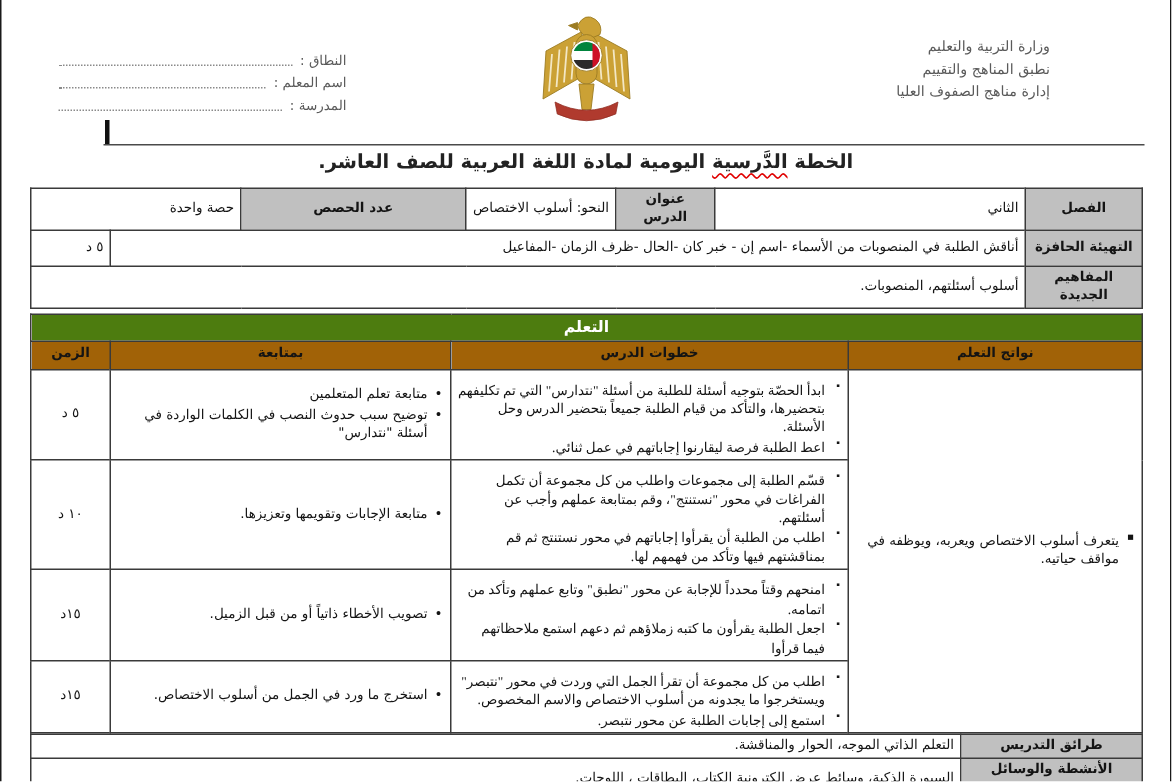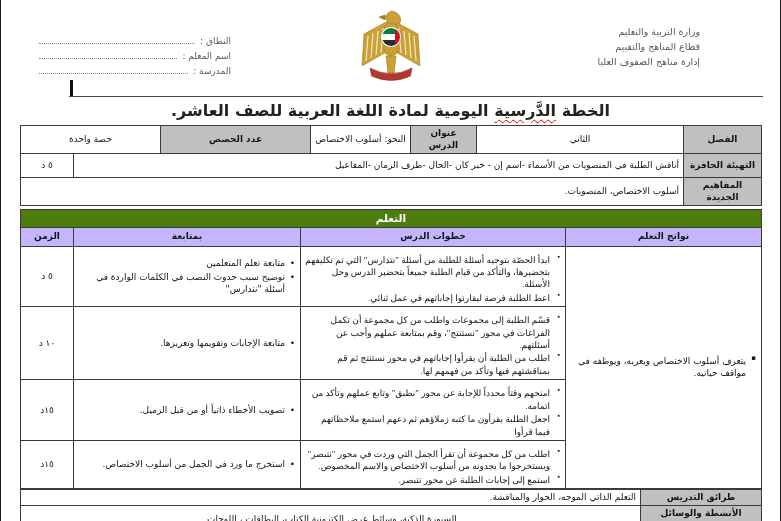--- a/index.html
+++ b/index.html
@@ -11,46 +11,46 @@
   }
   
   .org{position:absolute;top:24px;right:80px;text-align:right;font-size:9.5px;line-height:15px;color:#5a5a5a;}
   .emblem{position:absolute;top:4px;left:350px;width:80px;height:78px;}
   .fields{position:absolute;top:31px;left:38px;width:192px;direction:rtl;}
   .field{display:flex;align-items:flex-end;height:15px;font-size:9px;color:#5a5a5a;}
   .field .lbl{white-space:nowrap;}
   .field .dots{flex:1;border-bottom:1px dotted #8a8a8a;margin:0 5px 2px 0;}
   .cursor{position:absolute;top:80px;left:69px;width:3px;height:16px;background:#111;}
   .title-rule{position:absolute;top:96px;left:68px;width:694px;border-top:1px solid #4a4a4a;}
-  .doc-title{position:absolute;top:101px;left:0;width:100%;text-align:center;font-size:16px;font-weight:bold;color:#222;}
+  .doc-title{position:absolute;top:101px;left:0;width:100%;text-align:center;font-size:13px;font-weight:bold;color:#222;}
   .misspell{text-decoration-line:underline;text-decoration-style:wavy;text-decoration-color:#e00000;text-decoration-thickness:1px;text-underline-offset:3px;}
   
   .content{position:absolute;top:125px;left:19px;width:742px;}
   table{border-collapse:collapse;table-layout:fixed;width:741px;direction:rtl;}
   td,th{border:1px solid #3a3a3a;padding:1px 4px;font-size:9px;line-height:1.38;vertical-align:middle;overflow:hidden;color:#141414;}
   .glabel{background:#C0C0C0;font-weight:bold;text-align:center;font-size:9px;}
-  .val-c{text-align:center;}
+  .val-c{text-align:right;}
   .val-r{text-align:right;}
   .banner{background:#4d7c0f;color:#fff;font-weight:bold;text-align:center;font-size:10.5px;height:15px;}
   .t-learn{margin-top:3px;}
-  .t-learn th{background:#c4b5fd;font-size:9px;height:16px;}
+  .t-learn th{background:#a16207;font-size:9px;height:16px;}
   .steps-cell{vertical-align:top;padding-top:6px;font-family:Liberation Serif, serif;}
   .time-cell{text-align:center;}
   .bl{position:relative;padding-right:11px;text-align:right;margin:1px 0;}
   .bl::before{content:"▪";position:absolute;right:1px;top:-1px;font-size:7px;}
   .bl.dot::before{content:"•";font-size:9px;top:0;}
 </style>
 </head>
 <body>
 
 <div class="page">
 
   <div class="org">
     <div>وزارة التربية والتعليم</div>
-    <div>قطاع المناهج والتقييم</div>
+    <div>نطبق المناهج والتقييم</div>
     <div>إدارة مناهج الصفوف العليا</div>
   </div>
 
   <div class="emblem">
     <svg viewBox="0 0 80 78" width="80" height="78">
       <g stroke="#9c7c22" stroke-width="0.6">
         <path d="M37 17 L13 30 L11 62 L37 47 Z" fill="#CBA135"></path>
         <path d="M43 17 L67 30 L69 62 L43 47 Z" fill="#CBA135"></path>
         <path d="M17 32 L15 57 M22 29 L20 54 M27 27 L25 51 M32 24 L30 49" stroke="#f3e7c4" stroke-width="1.2" fill="none"></path>
         <path d="M63 32 L65 57 M58 29 L60 54 M53 27 L55 51 M48 24 L50 49" stroke="#f3e7c4" stroke-width="1.2" fill="none"></path>
@@ -116,21 +116,21 @@
         <td class="glabel">عدد الحصص</td>
         <td class="val-c" colspan="2">حصة واحدة</td>
       </tr>
       <tr style="height:24px">
         <td class="glabel">التهيئة الحافزة</td>
         <td class="val-r" colspan="5">أناقش الطلبة في المنصوبات من الأسماء -اسم إن - خبر كان -الحال -ظرف الزمان -المفاعيل</td>
         <td class="val-c">٥ د</td>
       </tr>
       <tr style="height:23px">
         <td class="glabel">المفاهيم الجديدة</td>
-        <td class="val-r" colspan="6">أسلوب الاختصاص، المنصوبات.</td>
+        <td class="val-r" colspan="6">أسلوب أسئلتهم، المنصوبات.</td>
       </tr>
     </tbody>
       </table>
 
     <table class="t-learn">
       <colgroup>
         <col style="width:196px">
           <col style="width:265px">
           <col style="width:227px">
           <col style="width:53px">

